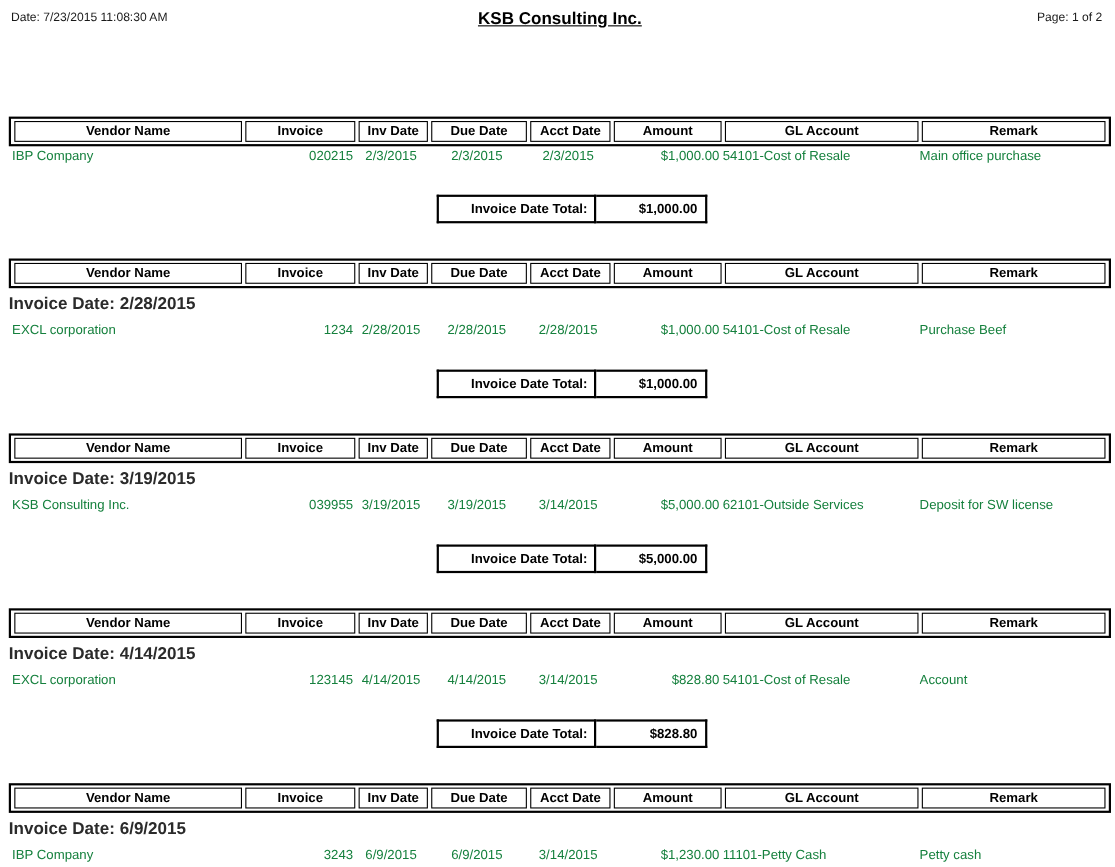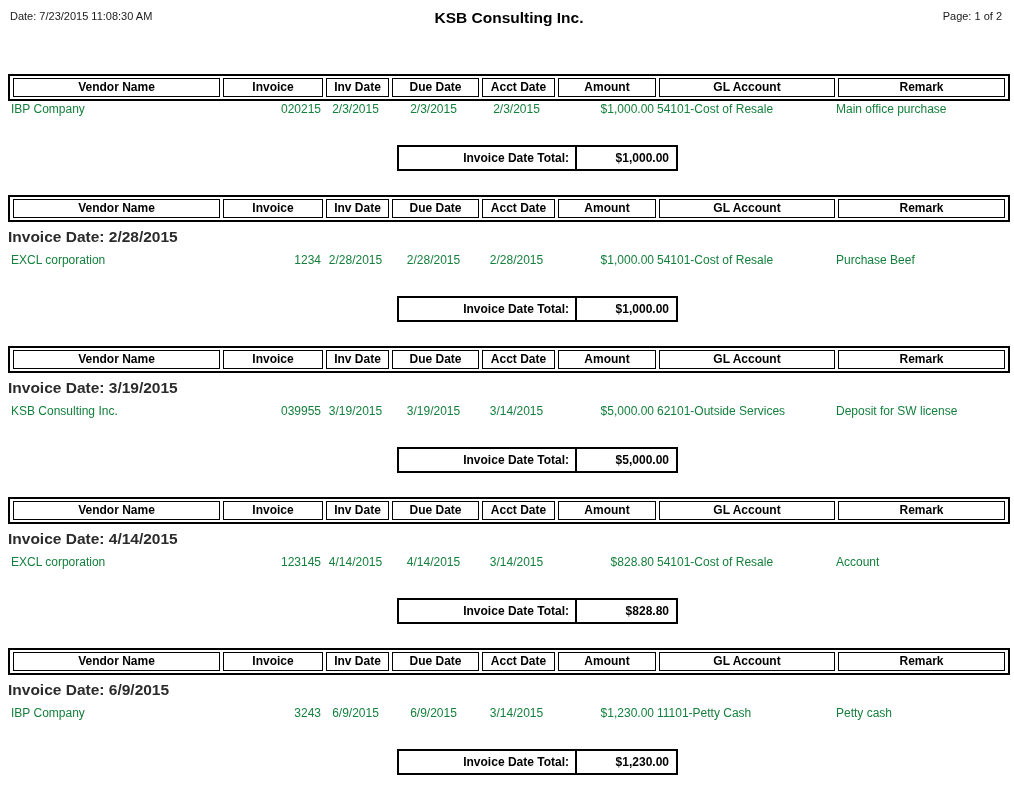--- a/index.html
+++ b/index.html
@@ -11,40 +11,40 @@
   }
   .page {
     position: relative;
     width: 1014px;
     height: 788px;
     padding: 7px 4px 0 8px;
     overflow: hidden;
   }
 
   
-  .page-header { position: relative; height: 67px; }
+  .page-header { position: relative; height: 67px; text-decoration: underline; }
   .ph-date {
     position: absolute; left: 2px; top: 3px;
     font-size: 11px; color: #1a1a1a; white-space: nowrap;
   }
   .ph-page {
     position: absolute; right: 8px; top: 3px;
     font-size: 11px; color: #1a1a1a; white-space: nowrap;
   }
   .ph-center {
     text-align: center;
     font-weight: bold;
     font-size: 15.5px;
     line-height: 19px;
     padding-top: 1px;
     color: #000;
   }
 
   
-  .section { margin-bottom: 24px; }
+  .section { margin-bottom: 24px; margin-top: 32px; }
 
   table.grid {
     table-layout: fixed;
     border-collapse: separate;
   }
   table.header-grid {
     width: 1002px;
     border: 2px solid #000;
     border-spacing: 3px 2px;
   }
@@ -94,21 +94,21 @@
     table-layout: fixed;
   }
   .total-box td {
     border: 2px solid #000;
     font-size: 12px;
     font-weight: bold;
     text-align: right;
     padding: 4px 6px 4px 0;
     white-space: nowrap;
   }
-  td.total-label { width: 178px; }
+  td.total-label { width: 143px; }
   td.total-value { width: 101px; padding-right: 7px; }
 </style>
 </head>
 <body>
 
 <div class="page">
 
   <div class="page-header">
     <div class="ph-date">Date: 7/23/2015 11:08:30 AM</div>
     <div class="ph-page">Page: 1 of 2</div>

